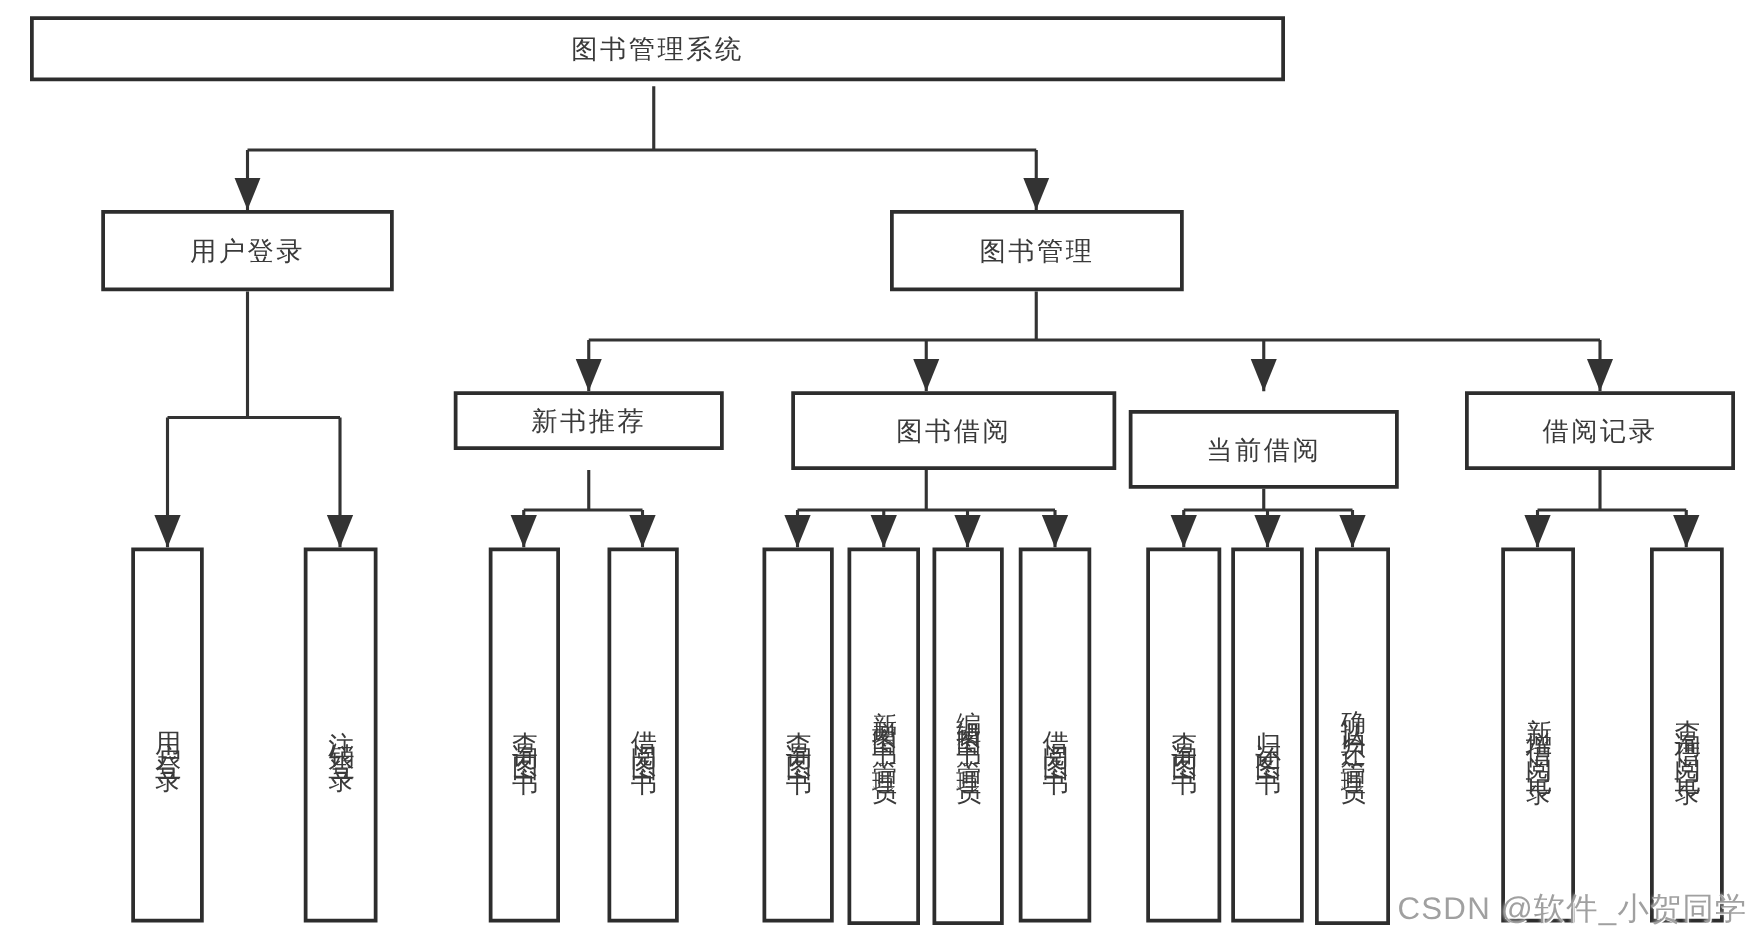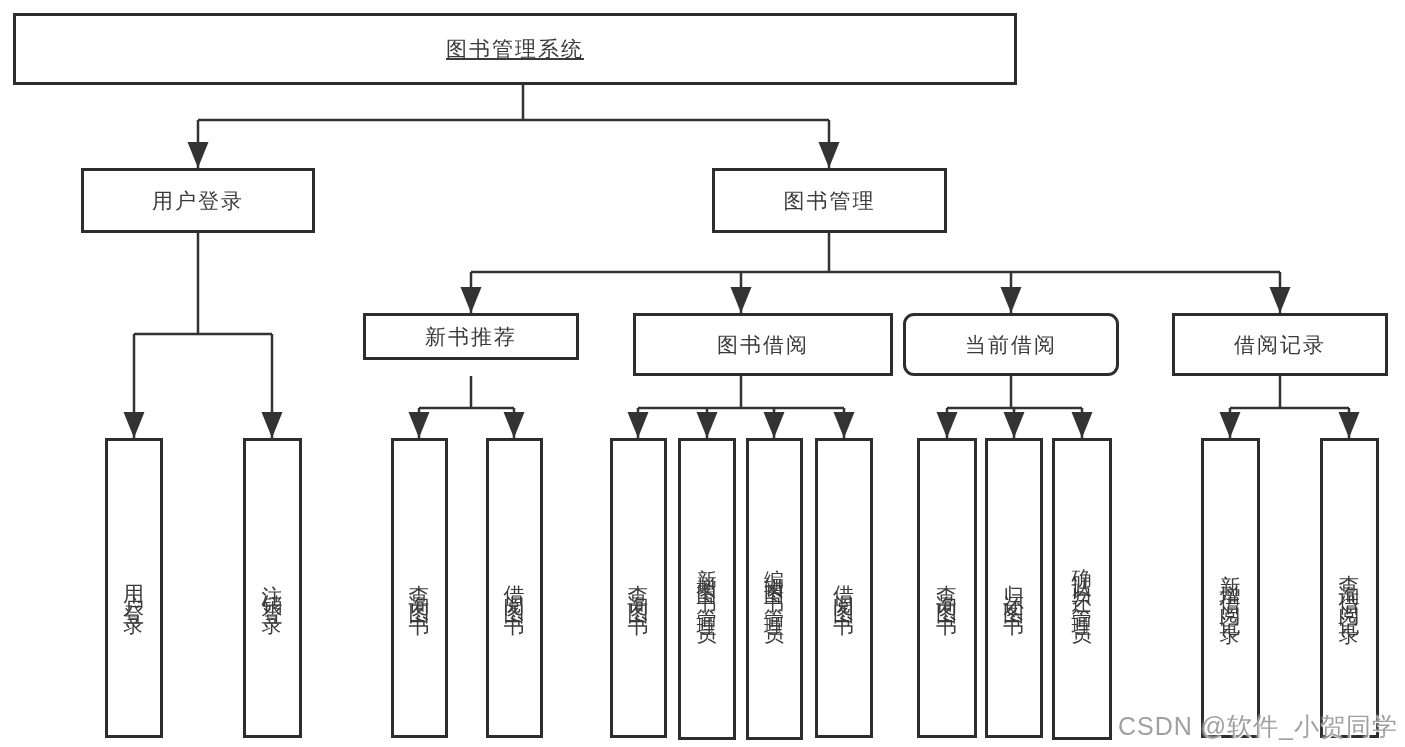--- a/index.html
+++ b/index.html
@@ -45,28 +45,28 @@
     font-size: 21px;
     letter-spacing: 10px;
     white-space: nowrap;
   }
   .leaf.tight { height: 302px; }
   .leaf.tight .vlabel {
     font-size: 20px;
     letter-spacing: 8px;
   }
   
-  #n-root  { left: 13px;   top: 13px;  width: 1004px; height: 72px; text-decoration: underline; }
+  #n-root  { left: 24px;   top: 13px;  width: 1004px; height: 52px; }
   
   #n-login { left: 81px;   top: 168px; width: 234px;  height: 65px; }
   #n-mgmt  { left: 712px;  top: 168px; width: 235px;  height: 65px; }
   
   #n-nbr   { left: 363px;  top: 313px; width: 216px;  height: 47px; }
   #n-bb    { left: 633px;  top: 313px; width: 260px;  height: 63px; }
-  #n-cb    { left: 903px;  top: 313px; width: 216px;  height: 63px; border-radius: 11px; }
+  #n-cb    { left: 903px;  top: 328px; width: 216px;  height: 63px; }
   #n-br    { left: 1172px; top: 313px; width: 216px;  height: 63px; }
   
   #l-login   { left: 105px;  width: 58px; }
   #l-logout  { left: 243px;  width: 59px; }
   #l-nbr-q   { left: 391px;  width: 57px; }
   #l-nbr-b   { left: 486px;  width: 57px; }
   #l-bb-q    { left: 610px;  width: 57px; }
   #l-bb-add  { left: 678px;  width: 58px; }
   #l-bb-edit { left: 746px;  width: 57px; }
   #l-bb-b    { left: 815px;  width: 58px; }

